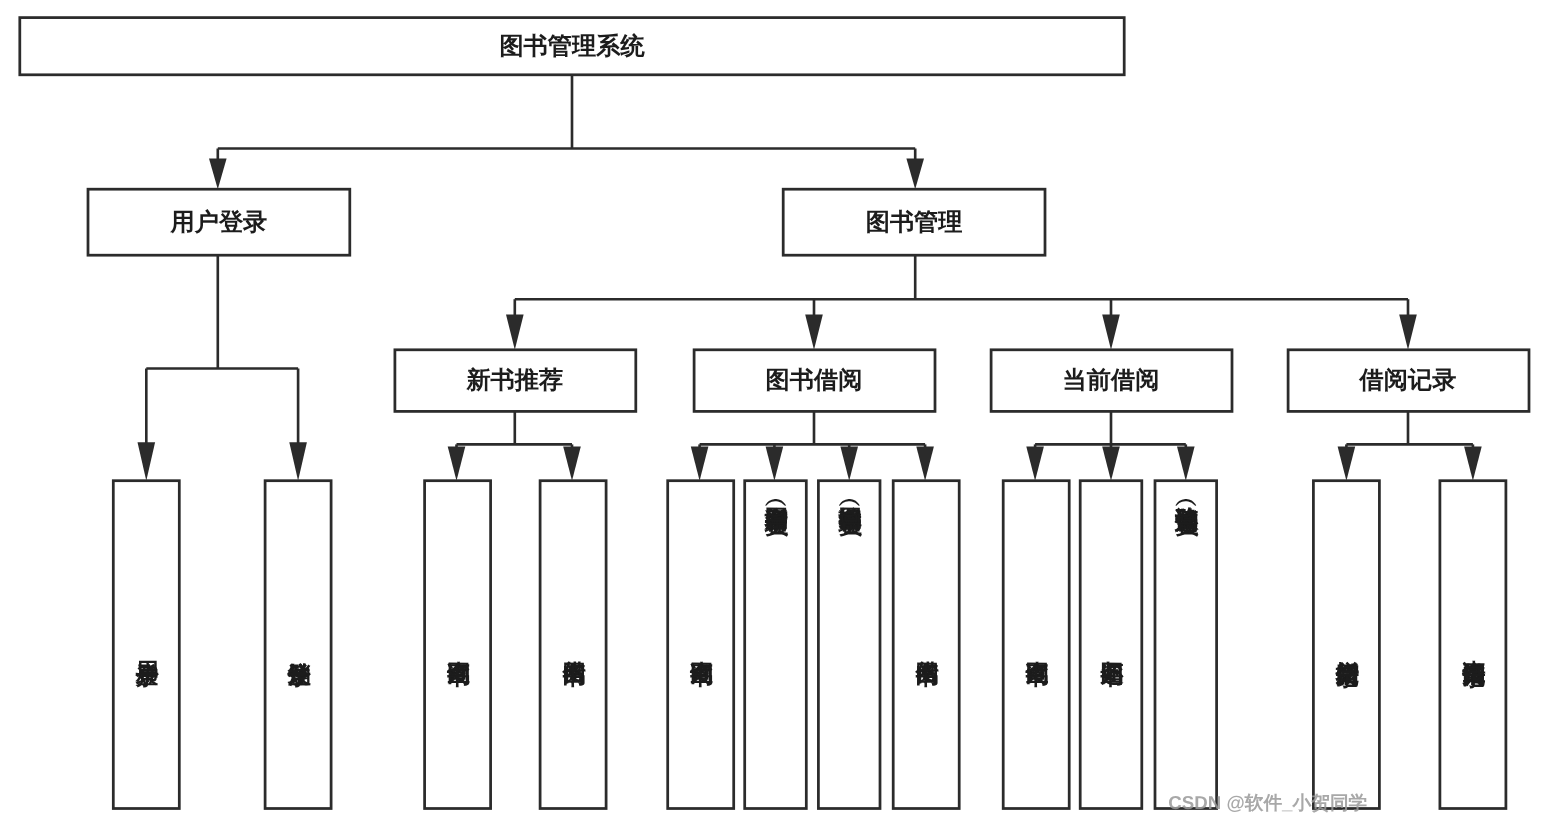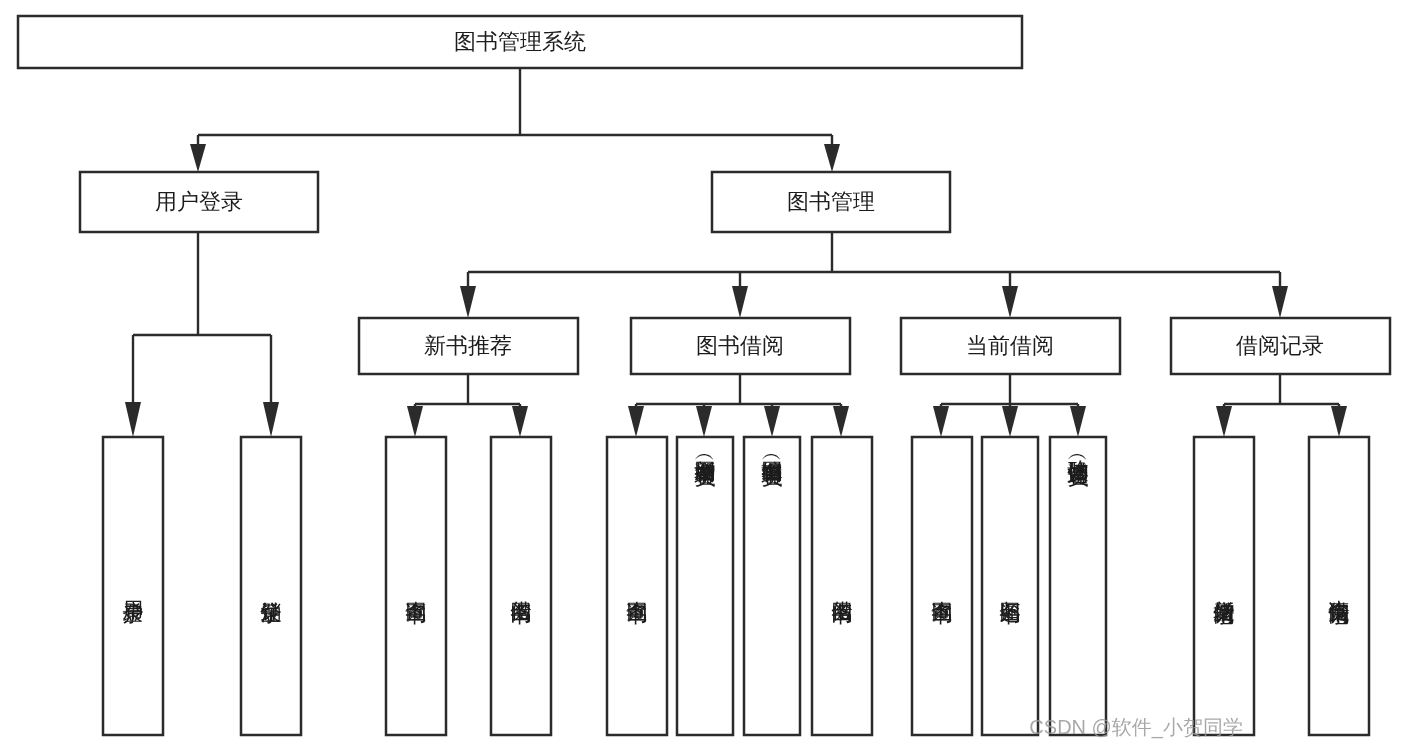--- a/index.html
+++ b/index.html
@@ -11,20 +11,21 @@
     width: 1405px;
     height: 747px;
     font-family: "Liberation Sans", "DejaVu Sans", sans-serif;
     overflow: hidden;
     position: relative;
   }
   #diagram-root {
     position: relative;
     width: 1251px;
     height: 747px;
+    font-weight: bold;
   }
   svg#flow-svg {
     position: absolute;
     top: 0;
     left: 0;
     width: 1405px;
     height: 747px;
     display: block;
   }
   .node-box {
@@ -64,21 +65,21 @@
     color: #1c1c1c;
     letter-spacing: 1px;
     white-space: nowrap;
     text-align: center;
   }
   #watermark {
     position: absolute;
     right: 8px;
     bottom: 6px;
     font-family: "Liberation Sans", "DejaVu Sans", sans-serif;
-    font-size: 20px;
+    font-size: 17px;
     color: #9a9a9a;
     opacity: 0.85;
     pointer-events: none;
     white-space: nowrap;
   }
 </style>
 </head>
 <body>
 
 <div id="diagram-root">

